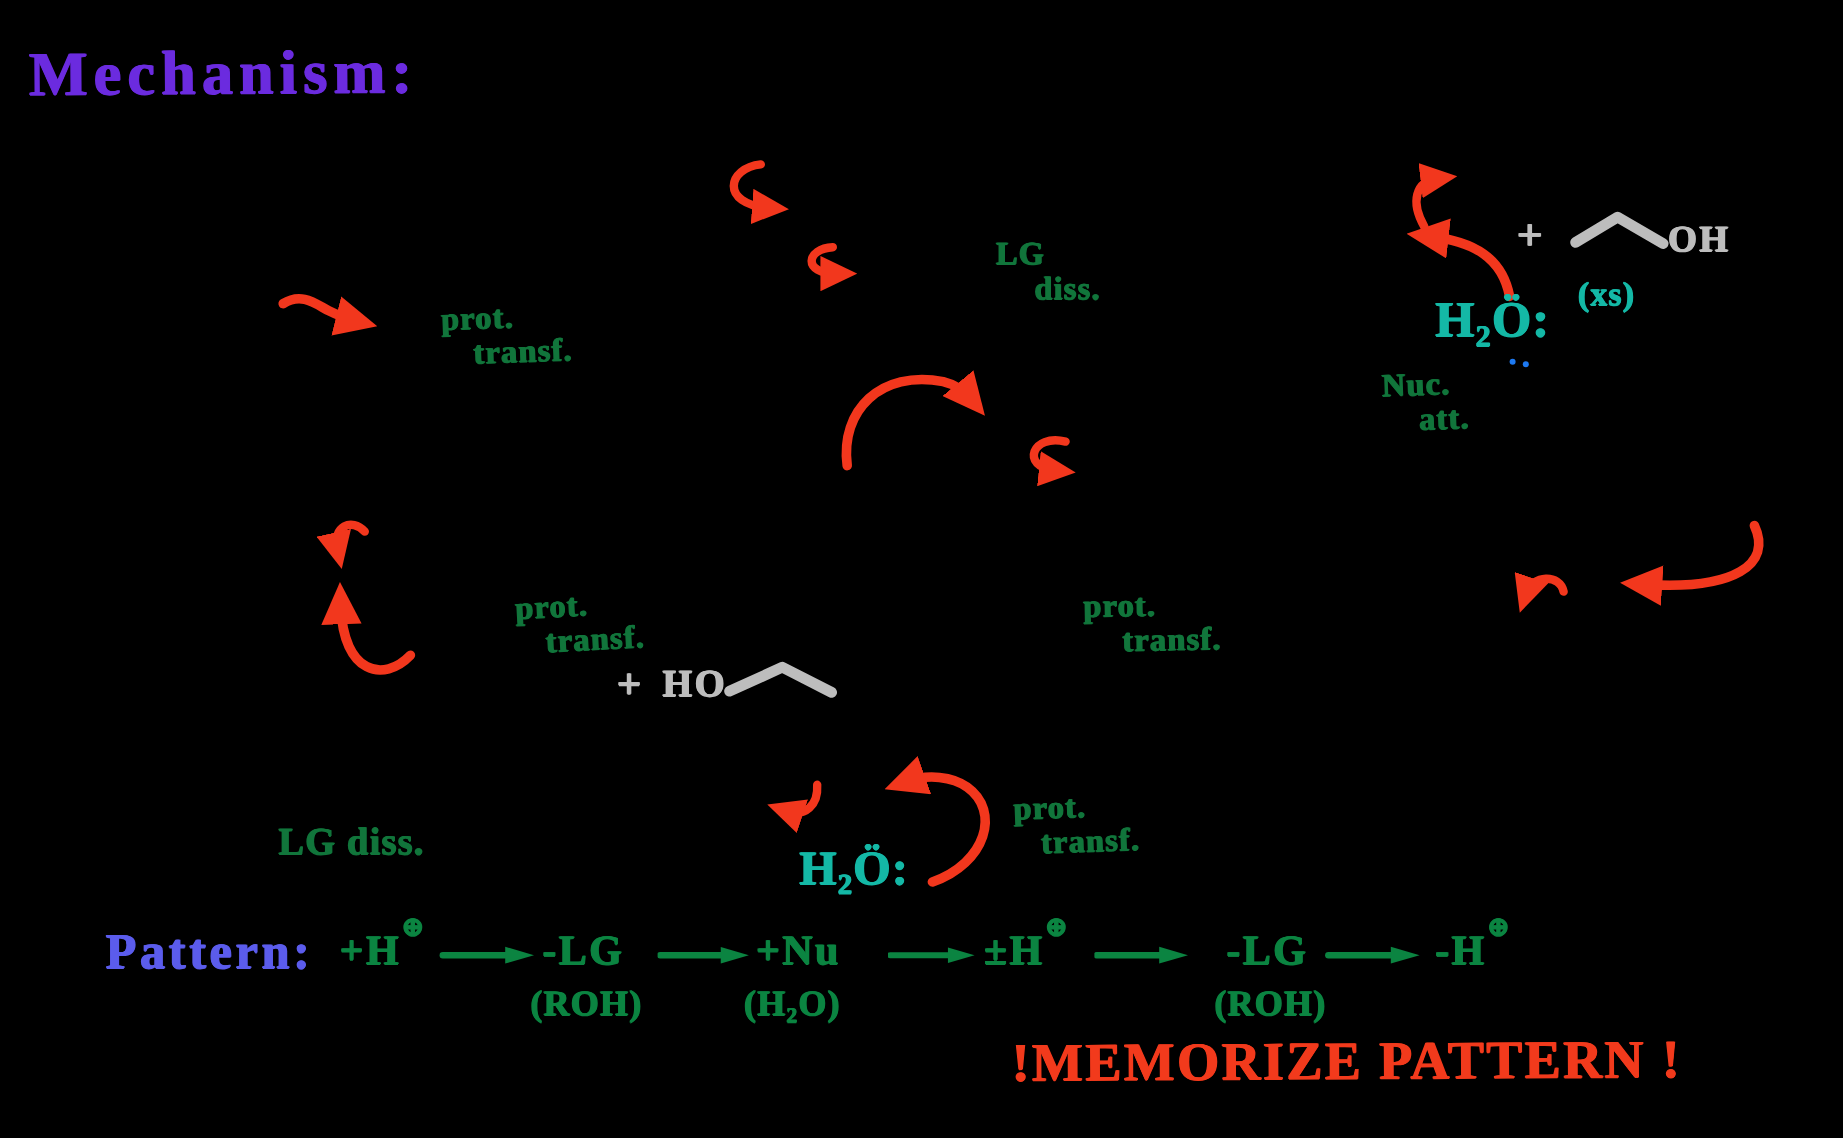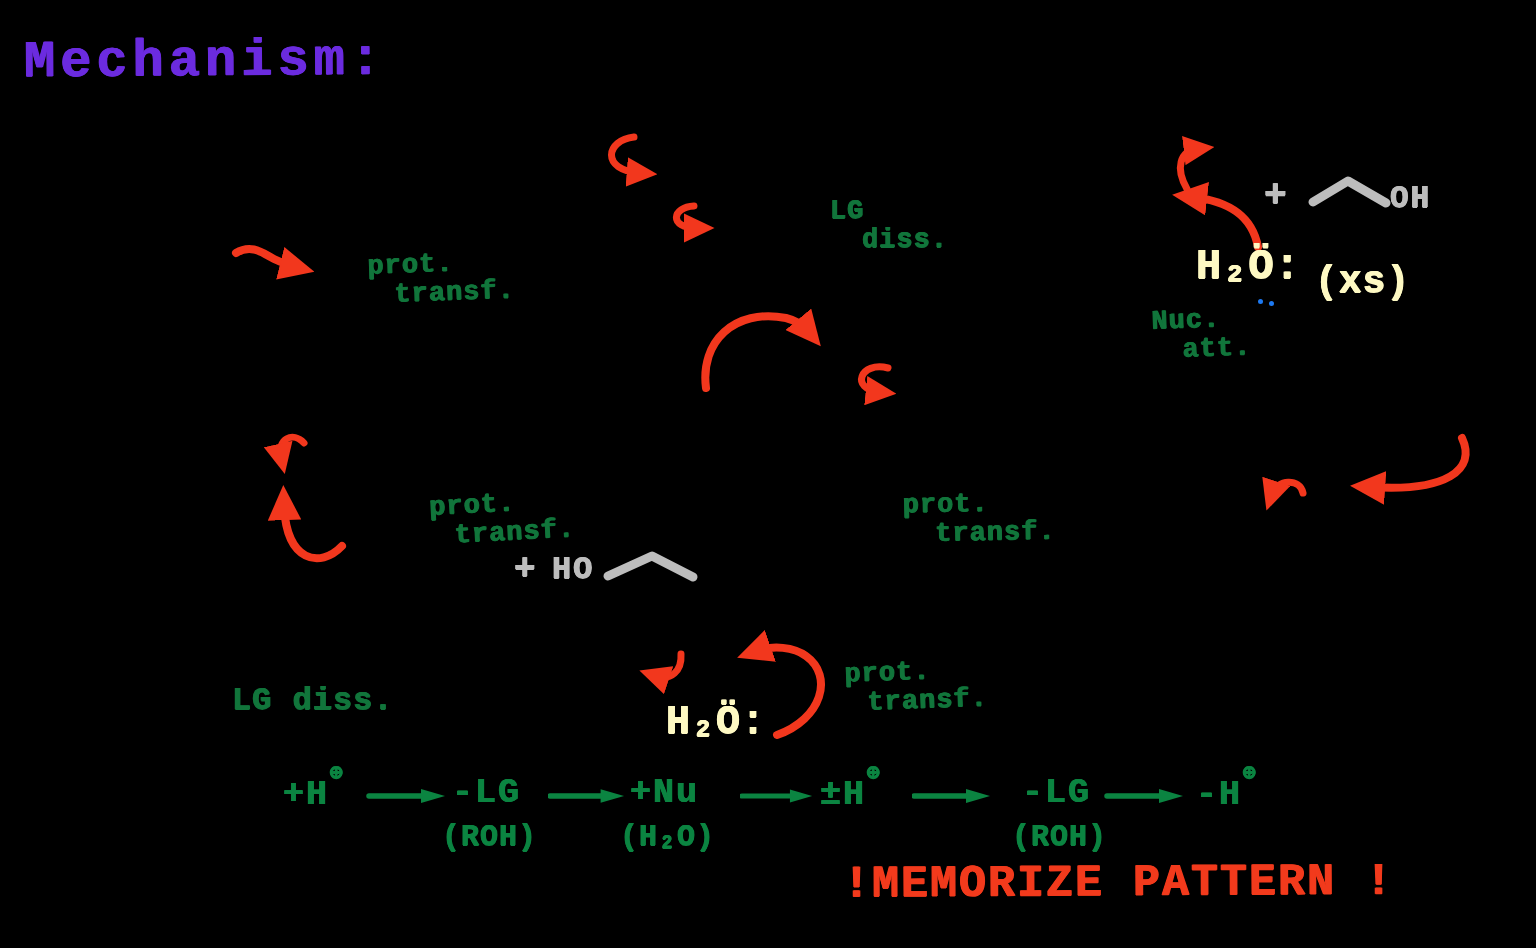--- a/index.html
+++ b/index.html
@@ -1,25 +1,25 @@
 <!DOCTYPE html>
 <html><head>
 <meta charset="utf-8">
 <style>
   html,body{margin:0;padding:0;background:#000;}
   #stage{
     position:relative;width:1536px;height:948px;background:#000;overflow:hidden;
-    font-family:Liberation Mono, monospace;font-weight:bold;
+    font-family:Liberation Serif, serif;font-weight:bold;
   }
   .abs{position:absolute;white-space:nowrap;}
   .marker{text-shadow:0.6px 0 0 currentColor,-0.6px 0 0 currentColor,0 0.6px 0 currentColor;}
   #title{left:24px;top:32px;font-size:52px;letter-spacing:5px;color:#6B2BDF;transform:rotate(-.4deg);}
   .ann{color:#11753B;font-size:27px;line-height:1.08;letter-spacing:1px;}
   .ann .l2{display:block;}
-  .water{color:#fef9c3;font-size:42px;letter-spacing:1px;}
+  .water{color:#14b8a6;font-size:42px;letter-spacing:1px;}
   .water .dots{position:absolute;width:5px;height:5px;border-radius:50%;background:#1D79F1;box-shadow:11px 2px 0 0 #1D79F1;}
   .gray{color:#BDBDBD;}
   #pattern-label{left:88px;top:770px;font-size:42px;letter-spacing:3px;color:#5B5CEC;}
   .pt{position:absolute;top:772px;color:#0B8441;font-size:35px;letter-spacing:2px;}
   .pt sup{font-size:21px;position:relative;top:-12px;left:1px;}
   .pt .below{position:absolute;top:48px;left:-10px;font-size:30px;letter-spacing:1px;text-align:right;}
   .rxn{position:absolute;top:786px;}
   #memorize{left:843px;top:858px;font-size:45px;letter-spacing:2px;color:#F23A1C;transform:rotate(-.3deg);}
   svg#overlay{position:absolute;left:0;top:0;pointer-events:none;}
 </style>
@@ -86,30 +86,31 @@
 
   <div class="abs ann marker" style="left:845px;top:658px;transform:rotate(-2deg)">
     <span>prot.</span>
     <span class="l2" style="margin-left:22px">transf.</span>
   </div>
 
   <div class="abs water marker" style="left:1196px;top:243px">
     <span>H₂Ö:</span>
     <span class="dots" style="left:62px;top:56px"></span>
   </div>
-  <div class="abs water marker" style="left:1315px;top:260px;font-size:38px">(xs)</div>
+  <div class="abs water marker" style="left:1315px;top:230px;font-size:28px">(xs)</div>
 
   <div class="abs water marker" style="left:666px;top:700px;font-size:40px">H₂Ö:</div>
 
   <span class="abs gray marker" style="left:1264px;top:174px;font-size:38px">+</span>
   <span class="abs gray marker" style="left:1390px;top:181px;font-size:31px;letter-spacing:2px">OH</span>
 
   <span class="abs gray marker" style="left:514px;top:549px;font-size:36px">+</span>
   <span class="abs gray marker" style="left:552px;top:551px;font-size:32px;letter-spacing:2px">HO</span>
 
+  <div class="abs marker" id="pattern-label">Pattern:</div>
 
   <div class="pt marker" style="left:283px">
     <span>+H</span><sup>⊕</sup>
     <div class="below"></div>
   </div>
   <svg class="rxn" style="left:366px" width="82" height="20" viewBox="0 0 80 20">
     <path d="M2 10 H56" stroke="#0B8441" stroke-width="5.5" stroke-linecap="round" fill="none"></path>
     <path d="M54 3 L78 10 L54 17 Z" fill="#0B8441"></path>
   </svg>
   <div class="pt marker" style="left:452px">

